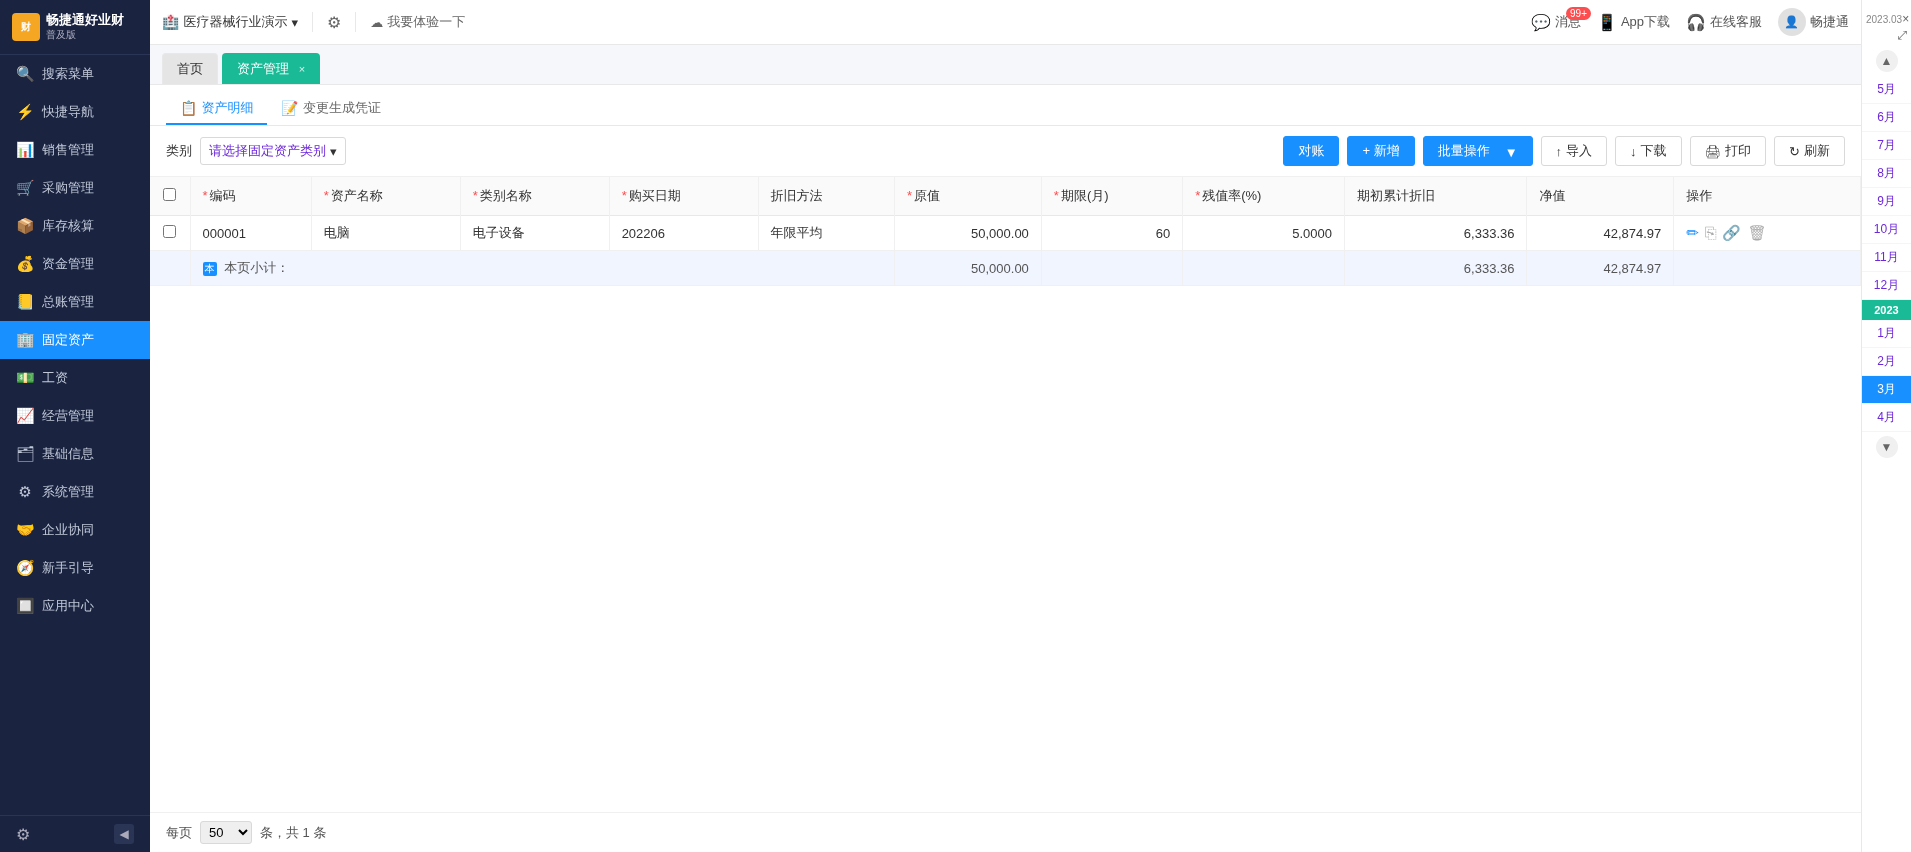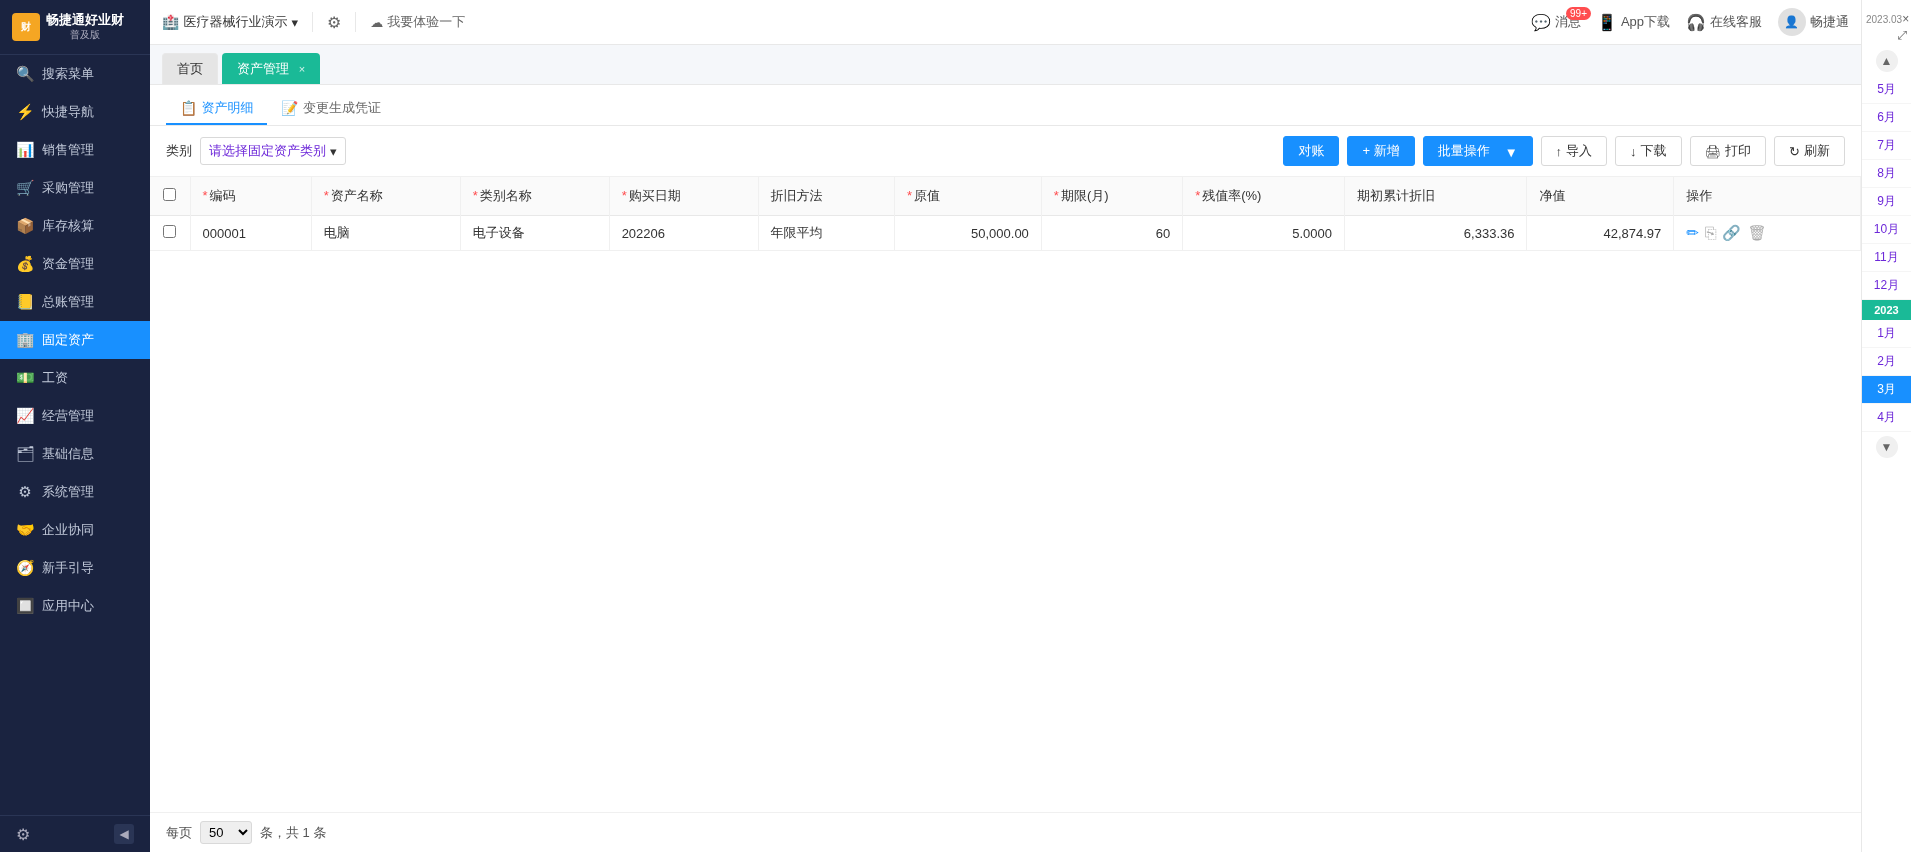--- a/index.html
+++ b/index.html
@@ -24,21 +24,21 @@
       height: 55px;
     }
     .sidebar-logo-icon {
       width: 28px; height: 28px;
       background: #f5a623;
       border-radius: 4px;
       display: flex; align-items: center; justify-content: center;
       font-size: 10px; color: #fff; font-weight: bold;
     }
     .sidebar-logo-text { color: #fff; font-size: 13px; font-weight: bold; line-height: 1.2; }
-    .sidebar-logo-sub { color: #aab; font-size: 10px; margin-left: 24px; }
+    .sidebar-logo-sub { color: #aab; font-size: 10px; }
     .sidebar-scroll { flex: 1; overflow-y: auto; }
     .sidebar-scroll::-webkit-scrollbar { width: 4px; }
     .sidebar-scroll::-webkit-scrollbar-thumb { background: #2a3555; }
     .sidebar-item {
       display: flex; align-items: center; gap: 8px;
       padding: 10px 16px;
       color: #c0c8d8;
       cursor: pointer;
       transition: background 0.15s;
       font-size: 13px;
@@ -518,20 +518,33 @@
             <td style="text-align:right;">42,874.97</td>
             <td>
               <div class="action-icons">
                 <span class="action-icon">✏</span>
                 <span class="action-icon-gray">⎘</span>
                 <span class="action-icon">🔗</span>
                 <span class="action-icon-gray">🗑</span>
               </div>
             </td>
           </tr>
+          <tr class="subtotal-row">
+            <td></td>
+            <td colspan="5">
+              <span class="subtotal-icon">本</span>
+              <span>本页小计：</span>
+            </td>
+            <td style="text-align:right;">50,000.00</td>
+            <td></td>
+            <td></td>
+            <td style="text-align:right;">6,333.36</td>
+            <td style="text-align:right;">42,874.97</td>
+            <td></td>
+          </tr>
         </tbody>
       </table>
     </div>
 
     <div class="pagination">
       <span>每页</span>
       <select>
         <option value="50">50</option>
         <option value="10">10</option>
         <option value="20">20</option>

